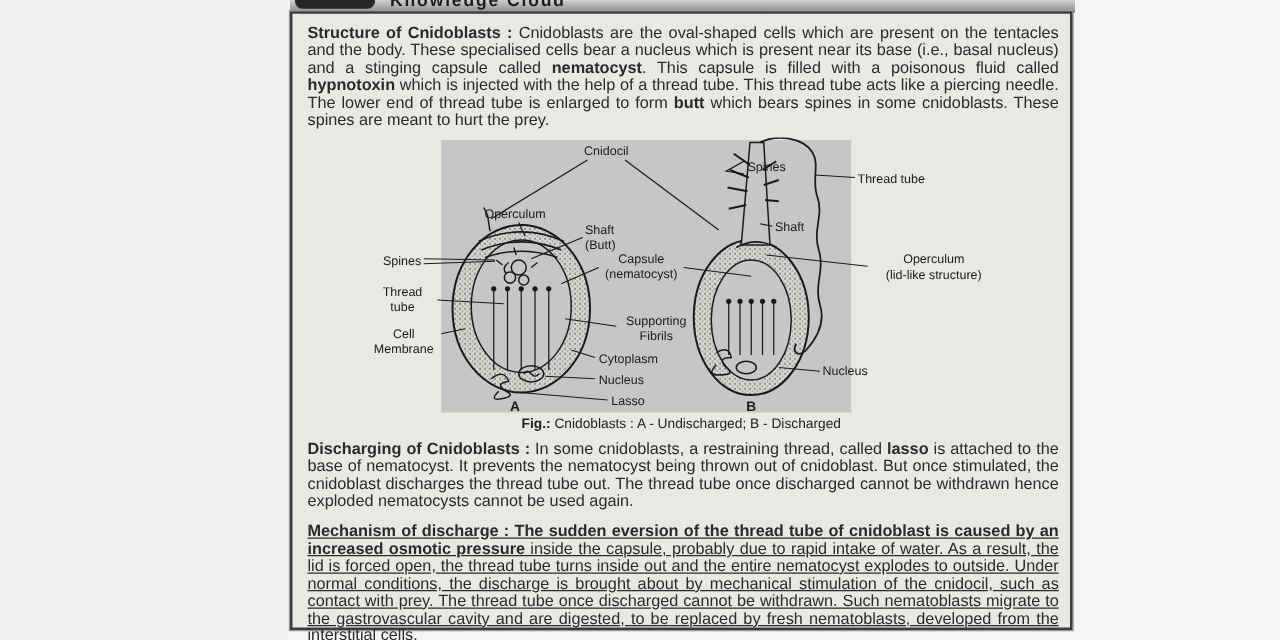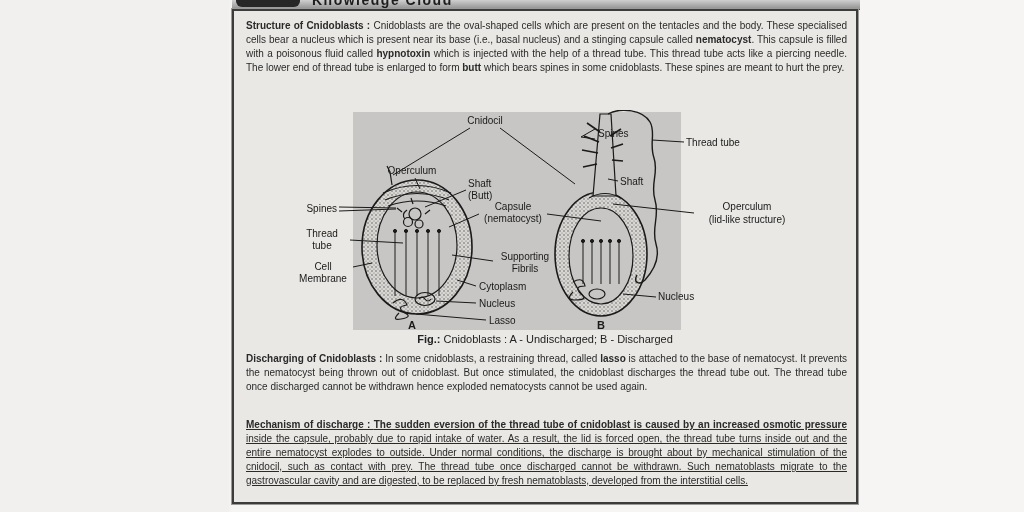--- a/index.html
+++ b/index.html
@@ -7,21 +7,21 @@
   .page{position:relative;width:1024px;height:512px;overflow:hidden;
         background:linear-gradient(90deg,#f1f0ee 0px,#f1f0ee 228px,#f6f5f3 232px,#f6f5f3 1024px);}
   
   .kc-band{position:absolute;left:232px;top:0;width:628px;height:9px;overflow:hidden;
            background:linear-gradient(#cfcfcf,#919191);border-bottom:1px solid #4a4a4a;}
   .kc-logo{position:absolute;left:4px;top:-5px;width:64px;height:12px;background:#262626;border-radius:7px;}
   .kc-title{position:absolute;left:80px;top:-8px;font-size:14px;font-weight:bold;letter-spacing:1.5px;color:#1d1d1d;white-space:nowrap;}
   
   .content-box{position:absolute;left:232px;top:9px;width:626px;height:495px;box-sizing:border-box;
                background:#e9e8e5;border:2px solid #3c3c3c;box-shadow:0 0 0 1px #9a9a98;}
-  .para{position:absolute;left:12px;width:601px;font-size:10px;line-height:13.9px;
+  .para{position:absolute;left:12px;width:601px;font-size:13px;line-height:13.9px;
         text-align:justify;color:#2a2a2a;}
   .b{font-weight:bold;}
   .p1{top:8px;}
   .p2{top:341px;}
   .p3{top:407px;text-decoration:underline;}
   .caption{position:absolute;left:0;top:322px;width:100%;text-align:center;font-size:11px;color:#222;}
   .figure-svg{position:absolute;left:61px;top:99px;width:515px;height:222px;}
   svg text{font-family:"Liberation Sans",sans-serif;font-size:10px;fill:#1a1a1a;}
   svg text.panel-letter{font-size:11px;font-weight:bold;}
 </style>

